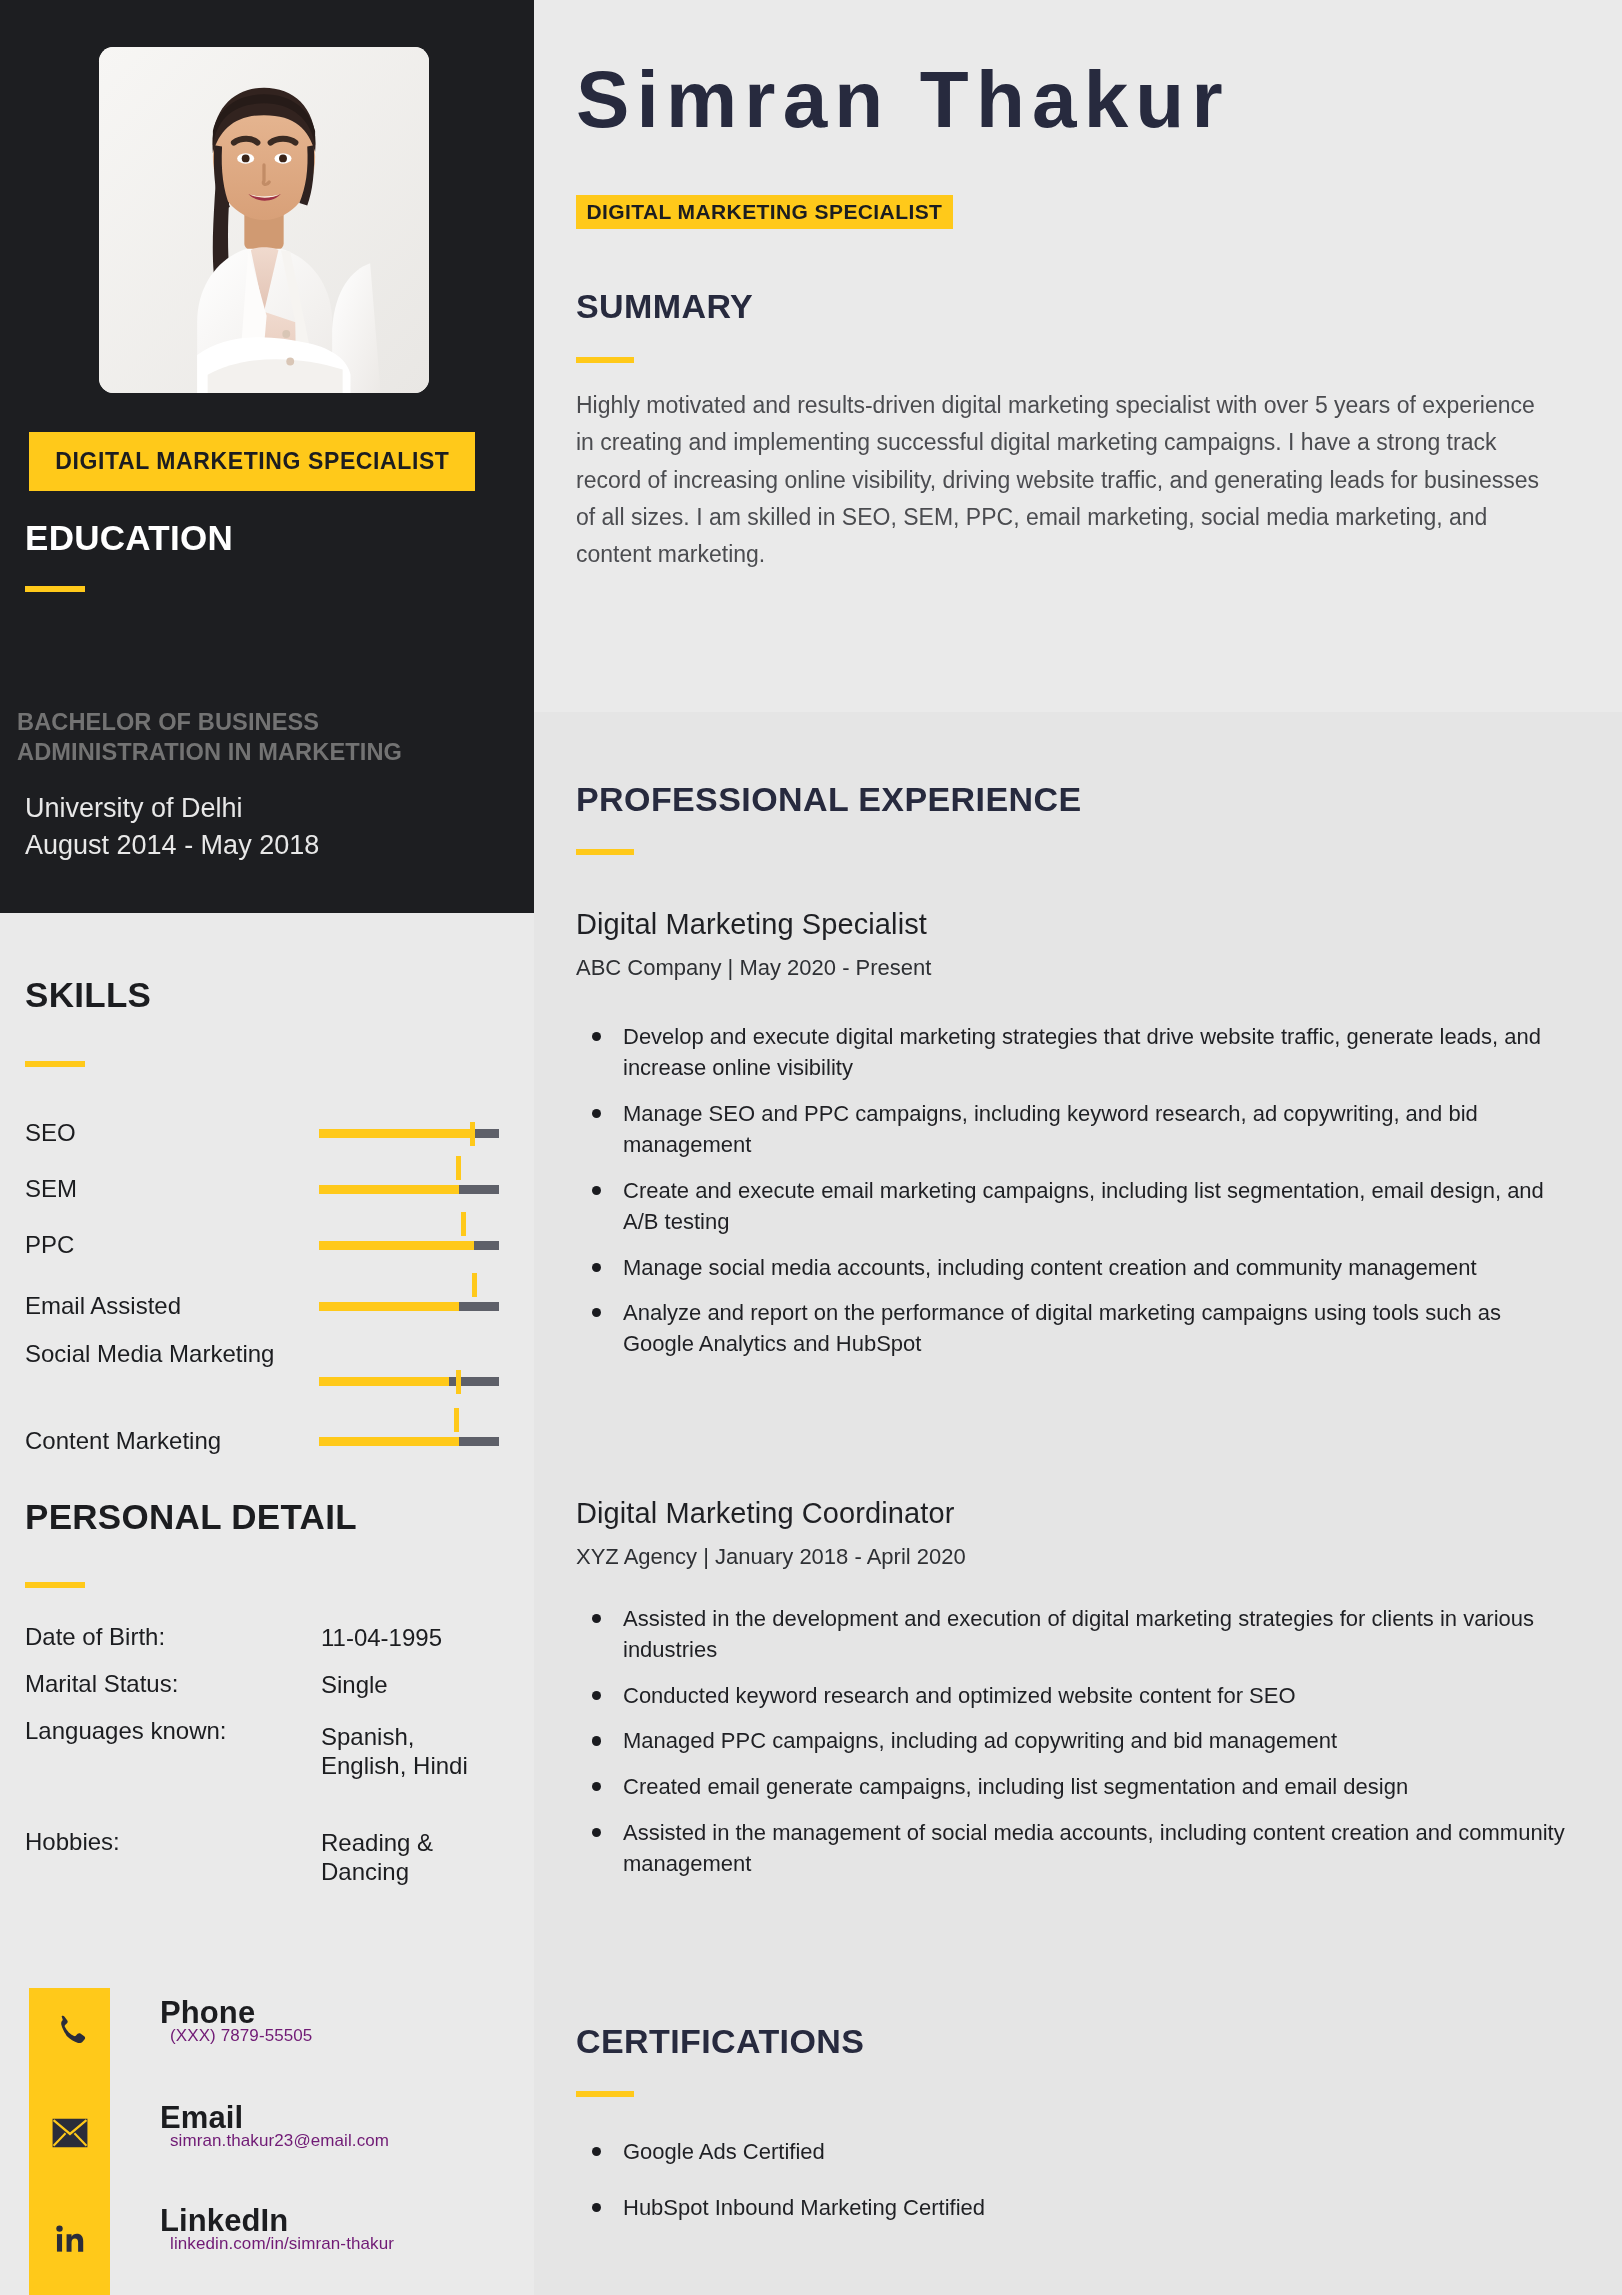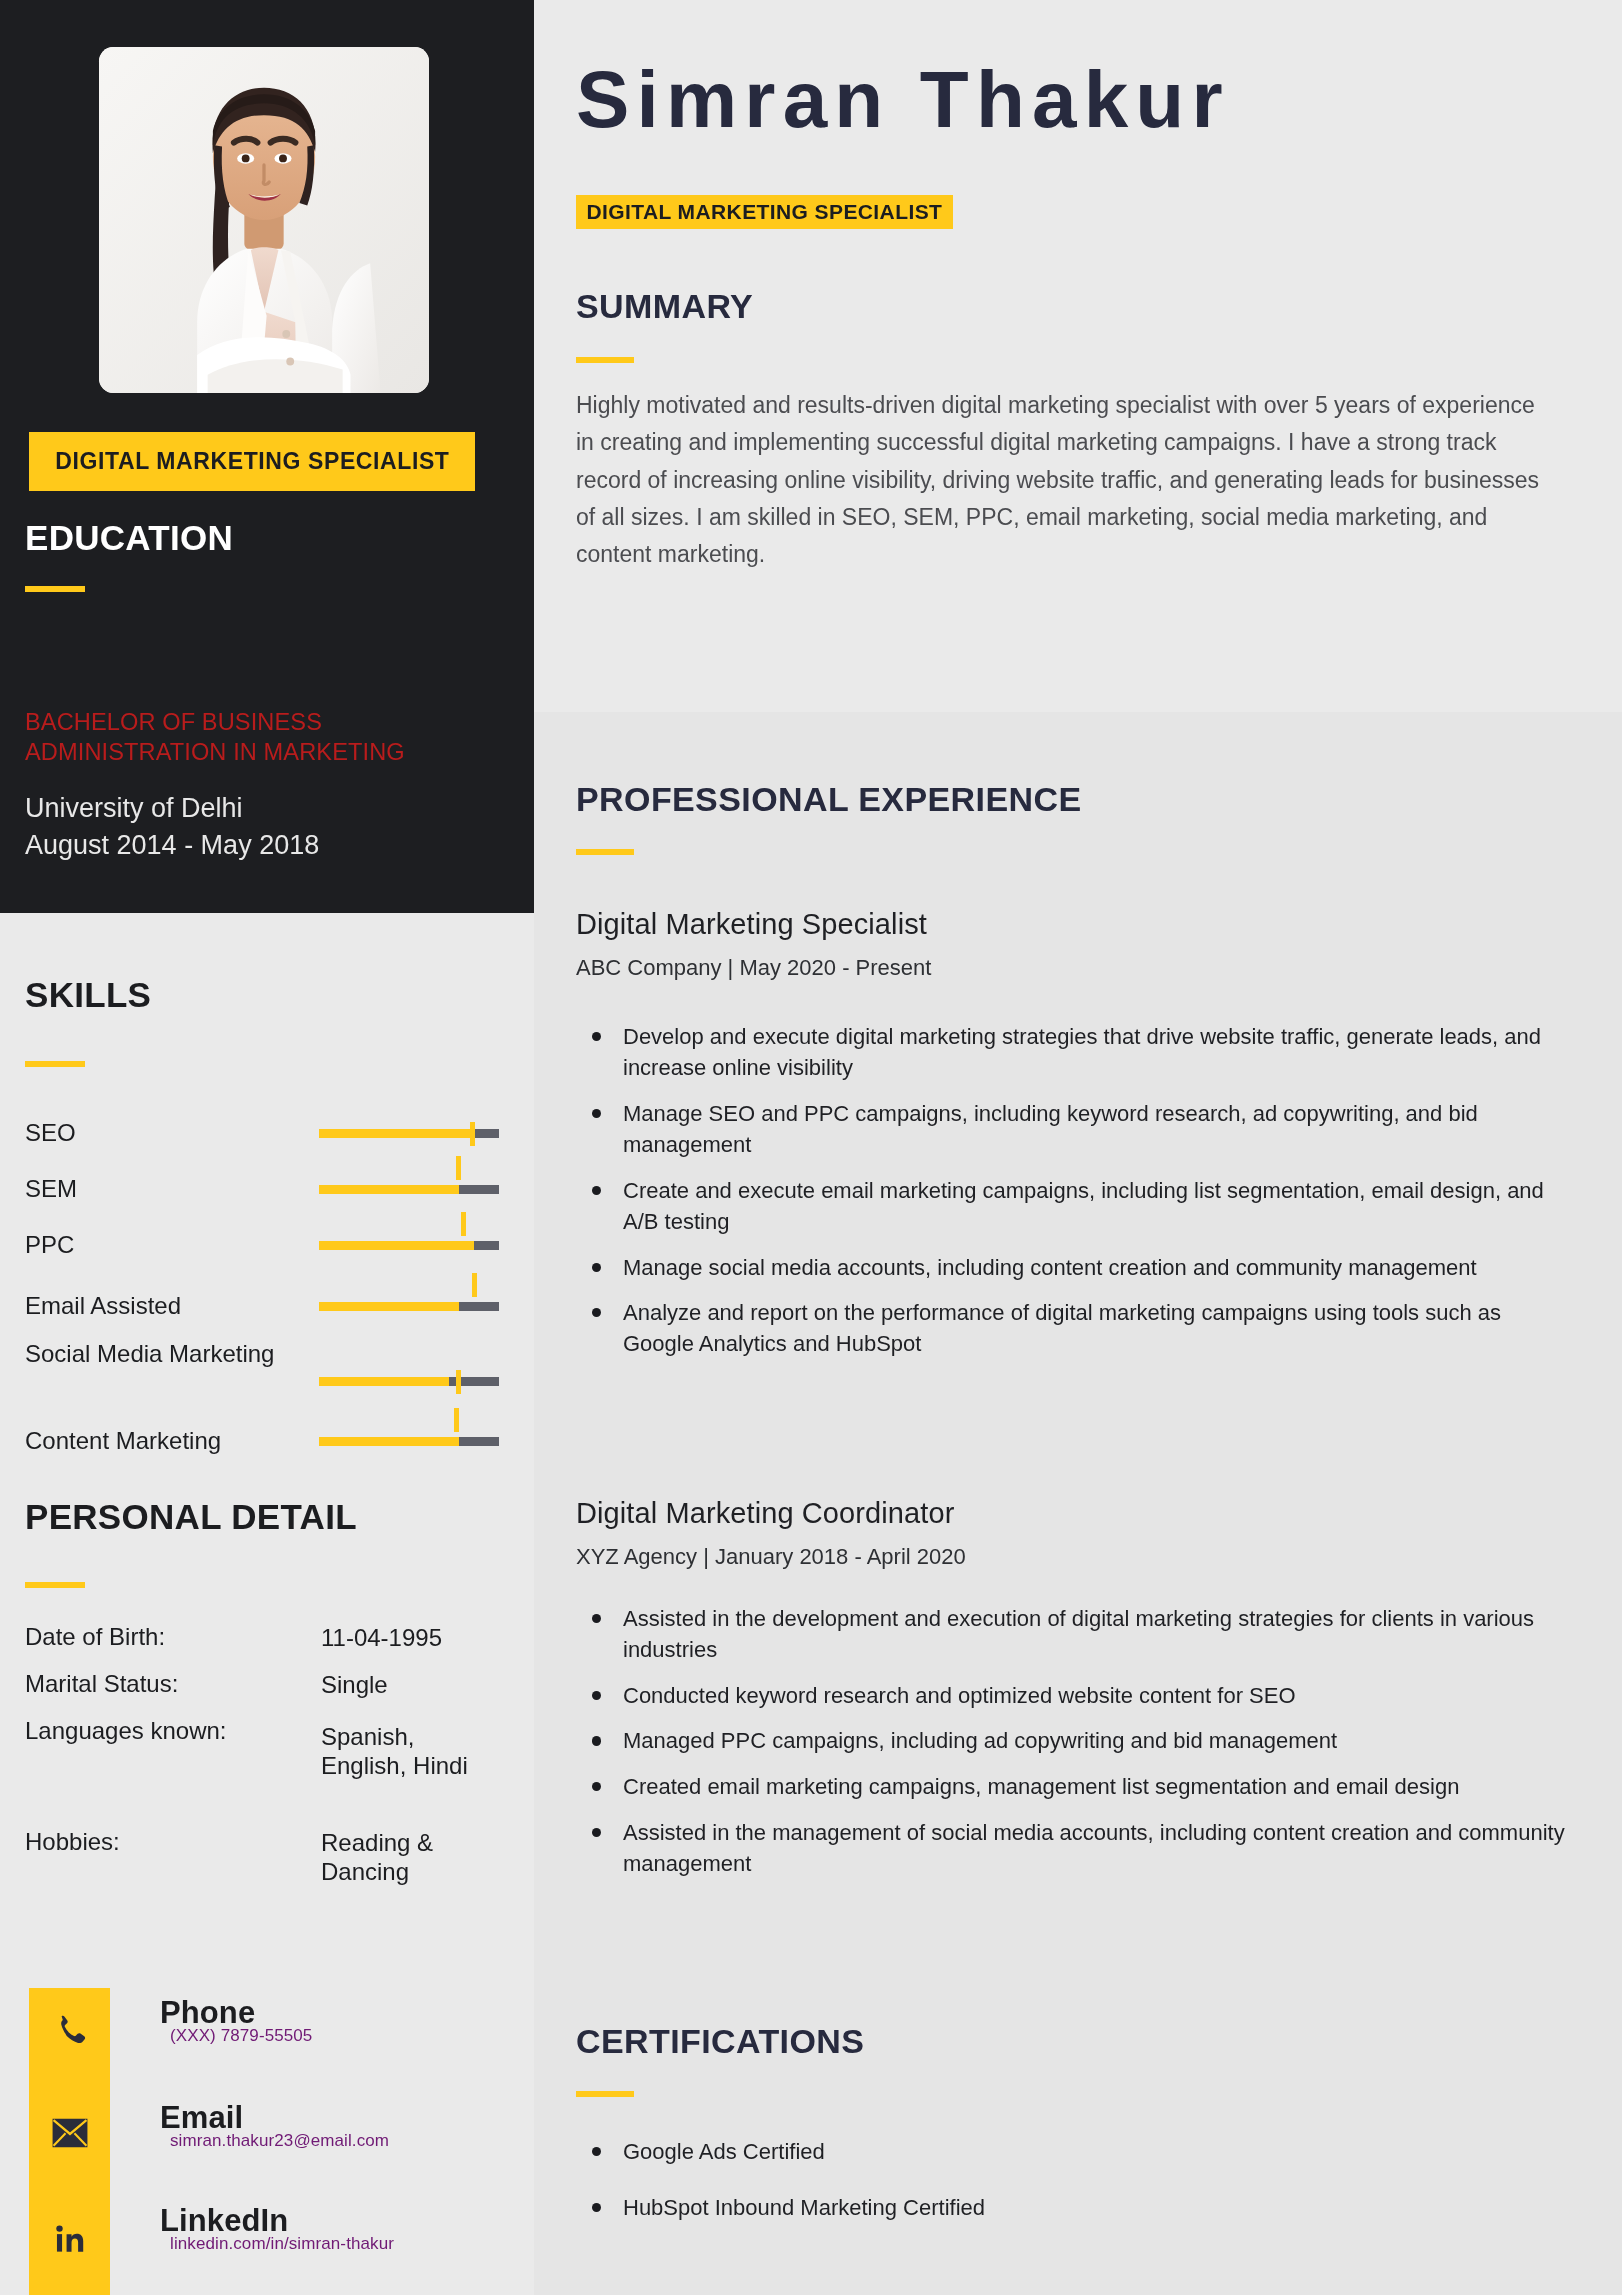--- a/index.html
+++ b/index.html
@@ -36,22 +36,22 @@
 
   .sec-head-dark {
     position: absolute; left: 25px; font-size: 35px; font-weight: 700;
     letter-spacing: 0.3px; color: #FFFFFF;
   }
   .underline {
     position: absolute; left: 25px; width: 60px; height: 5.9px; background: #FFC91A;
   }
 
   .edu-deg {
-    position: absolute; left: 25px; top: 707px; width: 458px;
-    font-size: 23.6px; line-height: 1.28; color: #b91c1c; letter-spacing: 0.1px;
+    position: absolute; left: 17px; top: 707px; width: 458px;
+    font-size: 23.6px; line-height: 1.28; color: #737373; letter-spacing: 0.1px; font-weight: bold;
   }
   .edu-uni {
     position: absolute; left: 25px; top: 790px; width: 458px;
     font-size: 27px; line-height: 1.38; color: #E8E8E8; font-weight: 400;
   }
 
   
   .sec-head-light {
     position: absolute; left: 25px; font-size: 35px; font-weight: 700;
     letter-spacing: 0.3px; color: #1C1D20;
@@ -373,21 +373,21 @@
         <div class="bullet">Manage social media accounts, including content creation and community management</div>
         <div class="bullet">Analyze and report on the performance of digital marketing campaigns using tools such as Google Analytics and HubSpot</div>
       </div>
 
     <div class="job-title" style="top:1497px;">Digital Marketing Coordinator</div>
     <div class="job-meta" style="top:1544px;">XYZ Agency | January 2018 - April 2020</div>
     <div class="bullets" id="job1-bullets" style="top:1603px;">
         <div class="bullet">Assisted in the development and execution of digital marketing strategies for clients in various industries</div>
         <div class="bullet">Conducted keyword research and optimized website content for SEO</div>
         <div class="bullet">Managed PPC campaigns, including ad copywriting and bid management</div>
-        <div class="bullet">Created email marketing campaigns, management list segmentation and email design</div>
+        <div class="bullet">Created email generate campaigns, including list segmentation and email design</div>
         <div class="bullet">Assisted in the management of social media accounts, including content creation and community management</div>
       </div>
 
     <div class="sec-head-r" style="top:2022px;">CERTIFICATIONS</div>
     <div class="underline-r" style="top:2091px;"></div>
     <div class="cert-bullets" id="cert-bullets" style="top:2136px;">
         <div class="cert-bullet">Google Ads Certified</div>
         <div class="cert-bullet">HubSpot Inbound Marketing Certified</div>
       </div>
   </div>

